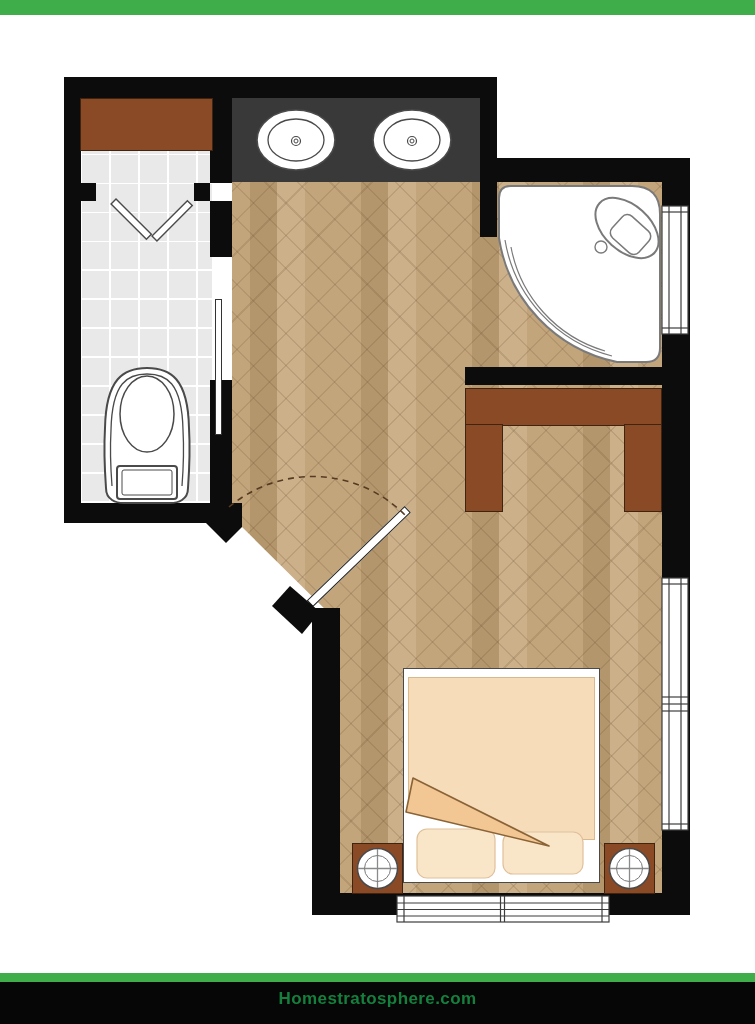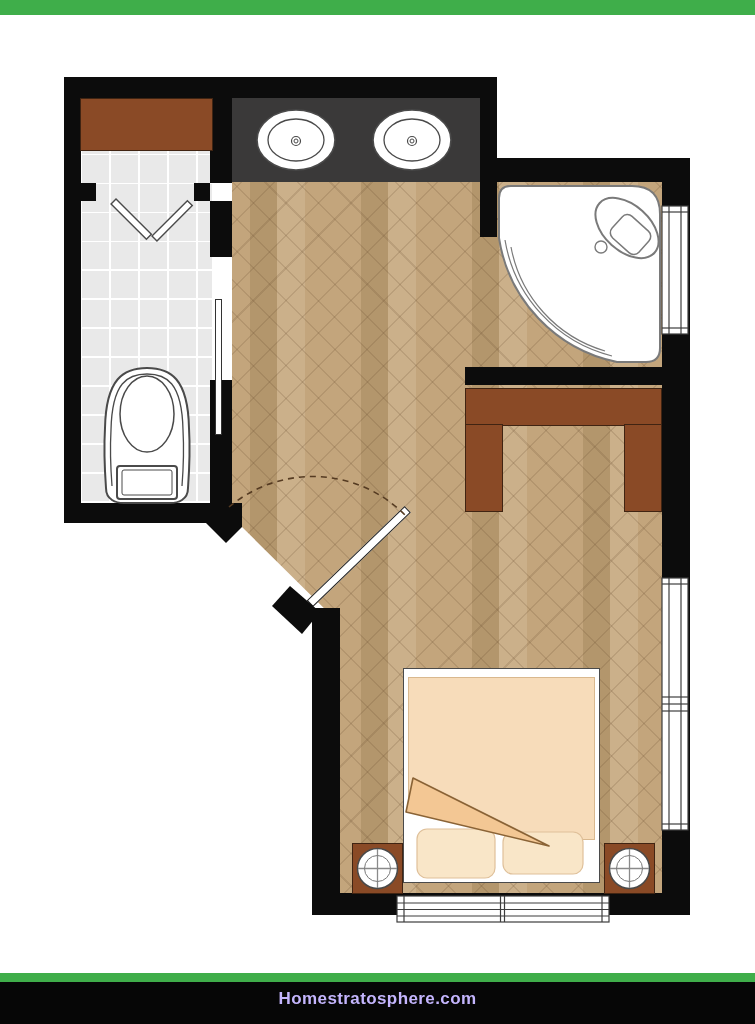--- a/index.html
+++ b/index.html
@@ -2,21 +2,21 @@
 <html style="--page-white: #ffffff; --accent-green: #3fae4a; --wall-black: #0c0c0c; --footer-black: #060606; --counter-charcoal: #3a3939; --furniture-brown: #8a4a26; --furniture-brown-dark: #402412; --tile-gray: #e9e9e9; --wood-light: #cbb08a; --wood-mid: #c3a57c; --wood-dark: #b3966c; --bed-comforter: #f7dcba; --bed-fold: #f3c794; --bed-pillow: #f9e6c8;"><head>
 <meta charset="utf-8">
 <style>
   html,body{margin:0;padding:0;background:#fff;}
   #stage{position:relative;width:755px;height:1024px;background:var(--page-white,#fff);overflow:hidden;
          font-family:"Liberation Sans", sans-serif;}
   .abs{position:absolute;}
   
   .bar-green{background:var(--accent-green,#3fae4a);}
   .footer-black{background:var(--footer-black,#060606);color:#fff;display:flex;align-items:flex-start;justify-content:center;}
-  .site-label{font-weight:bold;font-size:17px;letter-spacing:.4px;margin-top:7px;color:#c4b5fd;}
+  .site-label{font-weight:bold;font-size:17px;letter-spacing:.4px;margin-top:7px;color:#15803d;}
   
   .wall{background:var(--wall-black,#0c0c0c);}
   
   .tile-floor{
     background:
       repeating-linear-gradient(0deg,#ffffff 0 1.5px,rgba(0,0,0,0) 1.5px 29px),
       repeating-linear-gradient(90deg,#ffffff 0 1.5px,rgba(0,0,0,0) 1.5px 29px),
       var(--tile-gray,#e9e9e9);
   }
   .wood-floor{

